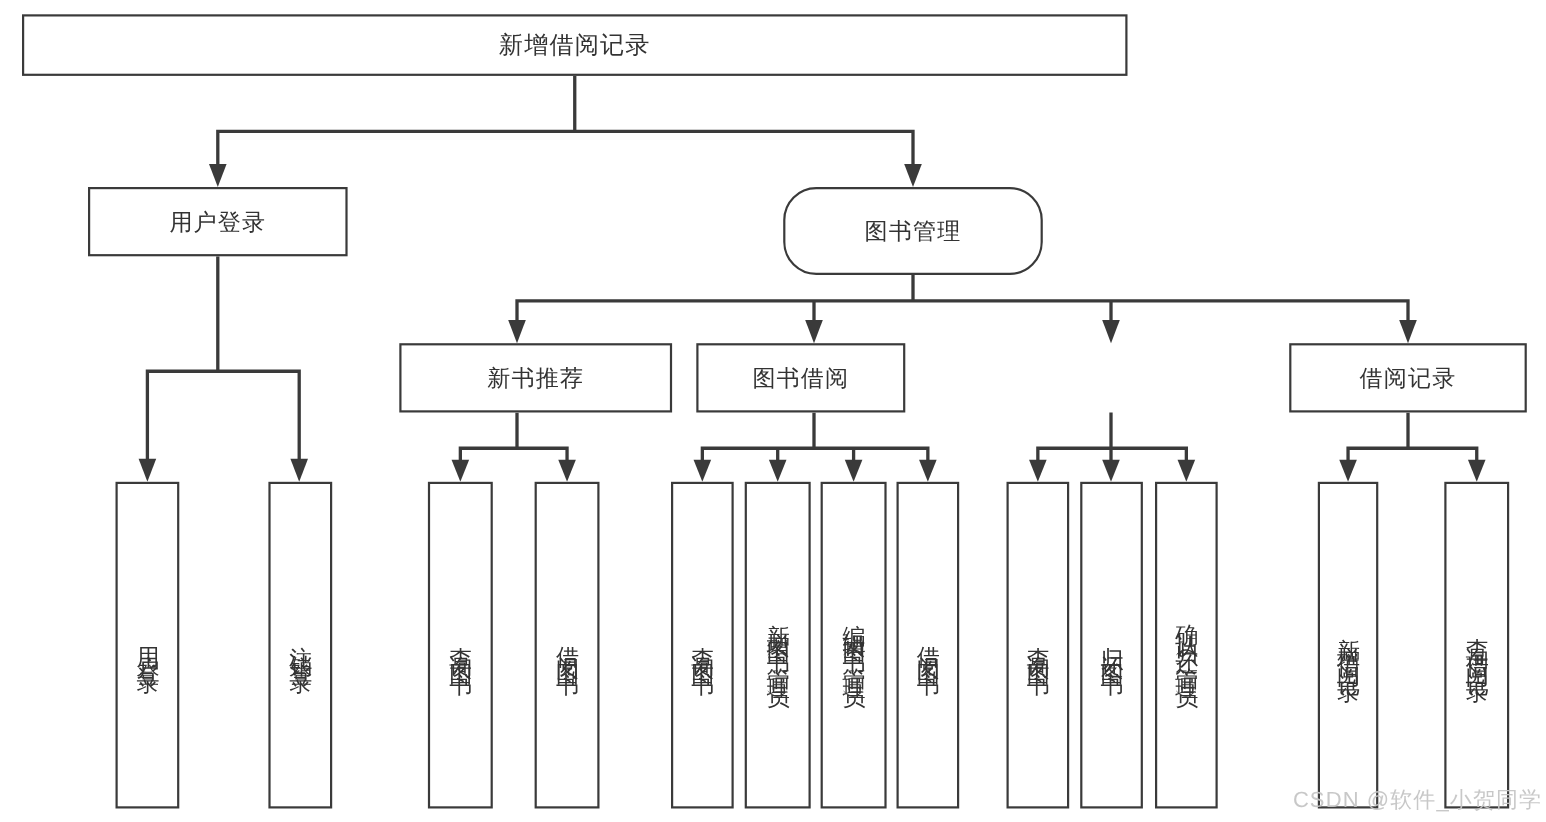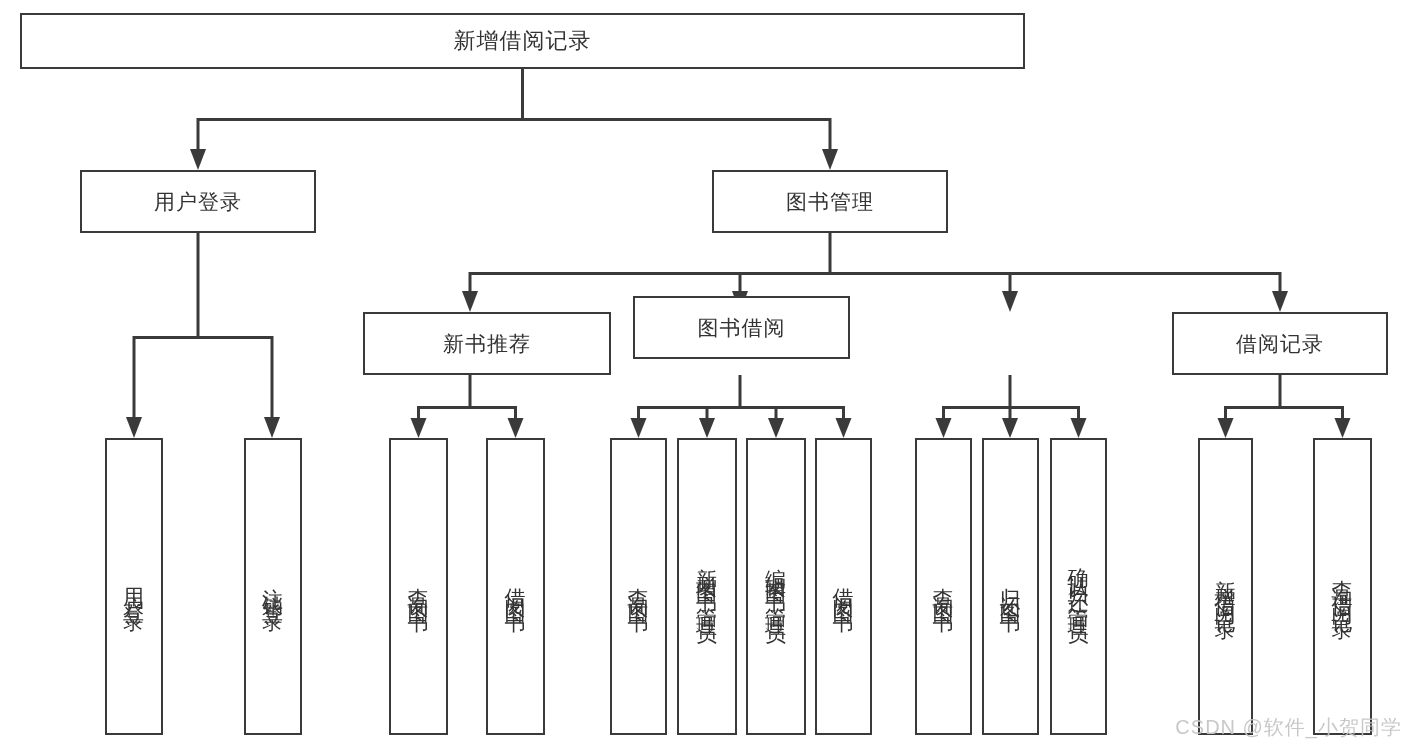--- a/index.html
+++ b/index.html
@@ -117,28 +117,28 @@
     </g>
   </svg>
 
   <div class="box" style="left:20px;top:13px;width:1005px;height:56px;font-size:22px;">
     <span>新增借阅记录</span>
   </div>
 
   <div class="box" style="left:80px;top:170px;width:236px;height:63px;">
     <span>用户登录</span>
   </div>
-  <div class="box" style="left:712px;top:170px;width:236px;height:63px;">
+  <div class="box" style="left:712px;top:170px;width:236px;height:80px;border-radius:30px;">
     <span>图书管理</span>
   </div>
 
   <div class="box" style="left:363px;top:312px;width:248px;height:63px;">
     <span>新书推荐</span>
   </div>
-  <div class="box" style="left:633px;top:296px;width:217px;height:63px;">
+  <div class="box" style="left:633px;top:312px;width:190px;height:63px;">
     <span>图书借阅</span>
   </div>
   <div class="box" style="left:1172px;top:312px;width:216px;height:63px;">
     <span>借阅记录</span>
   </div>
 
   <div class="leaf" style="left:105px;top:438px;width:58px;height:297px;">
     <span class="vtext">用户登录</span>
   </div>
   <div class="leaf" style="left:244px;top:438px;width:58px;height:297px;">

